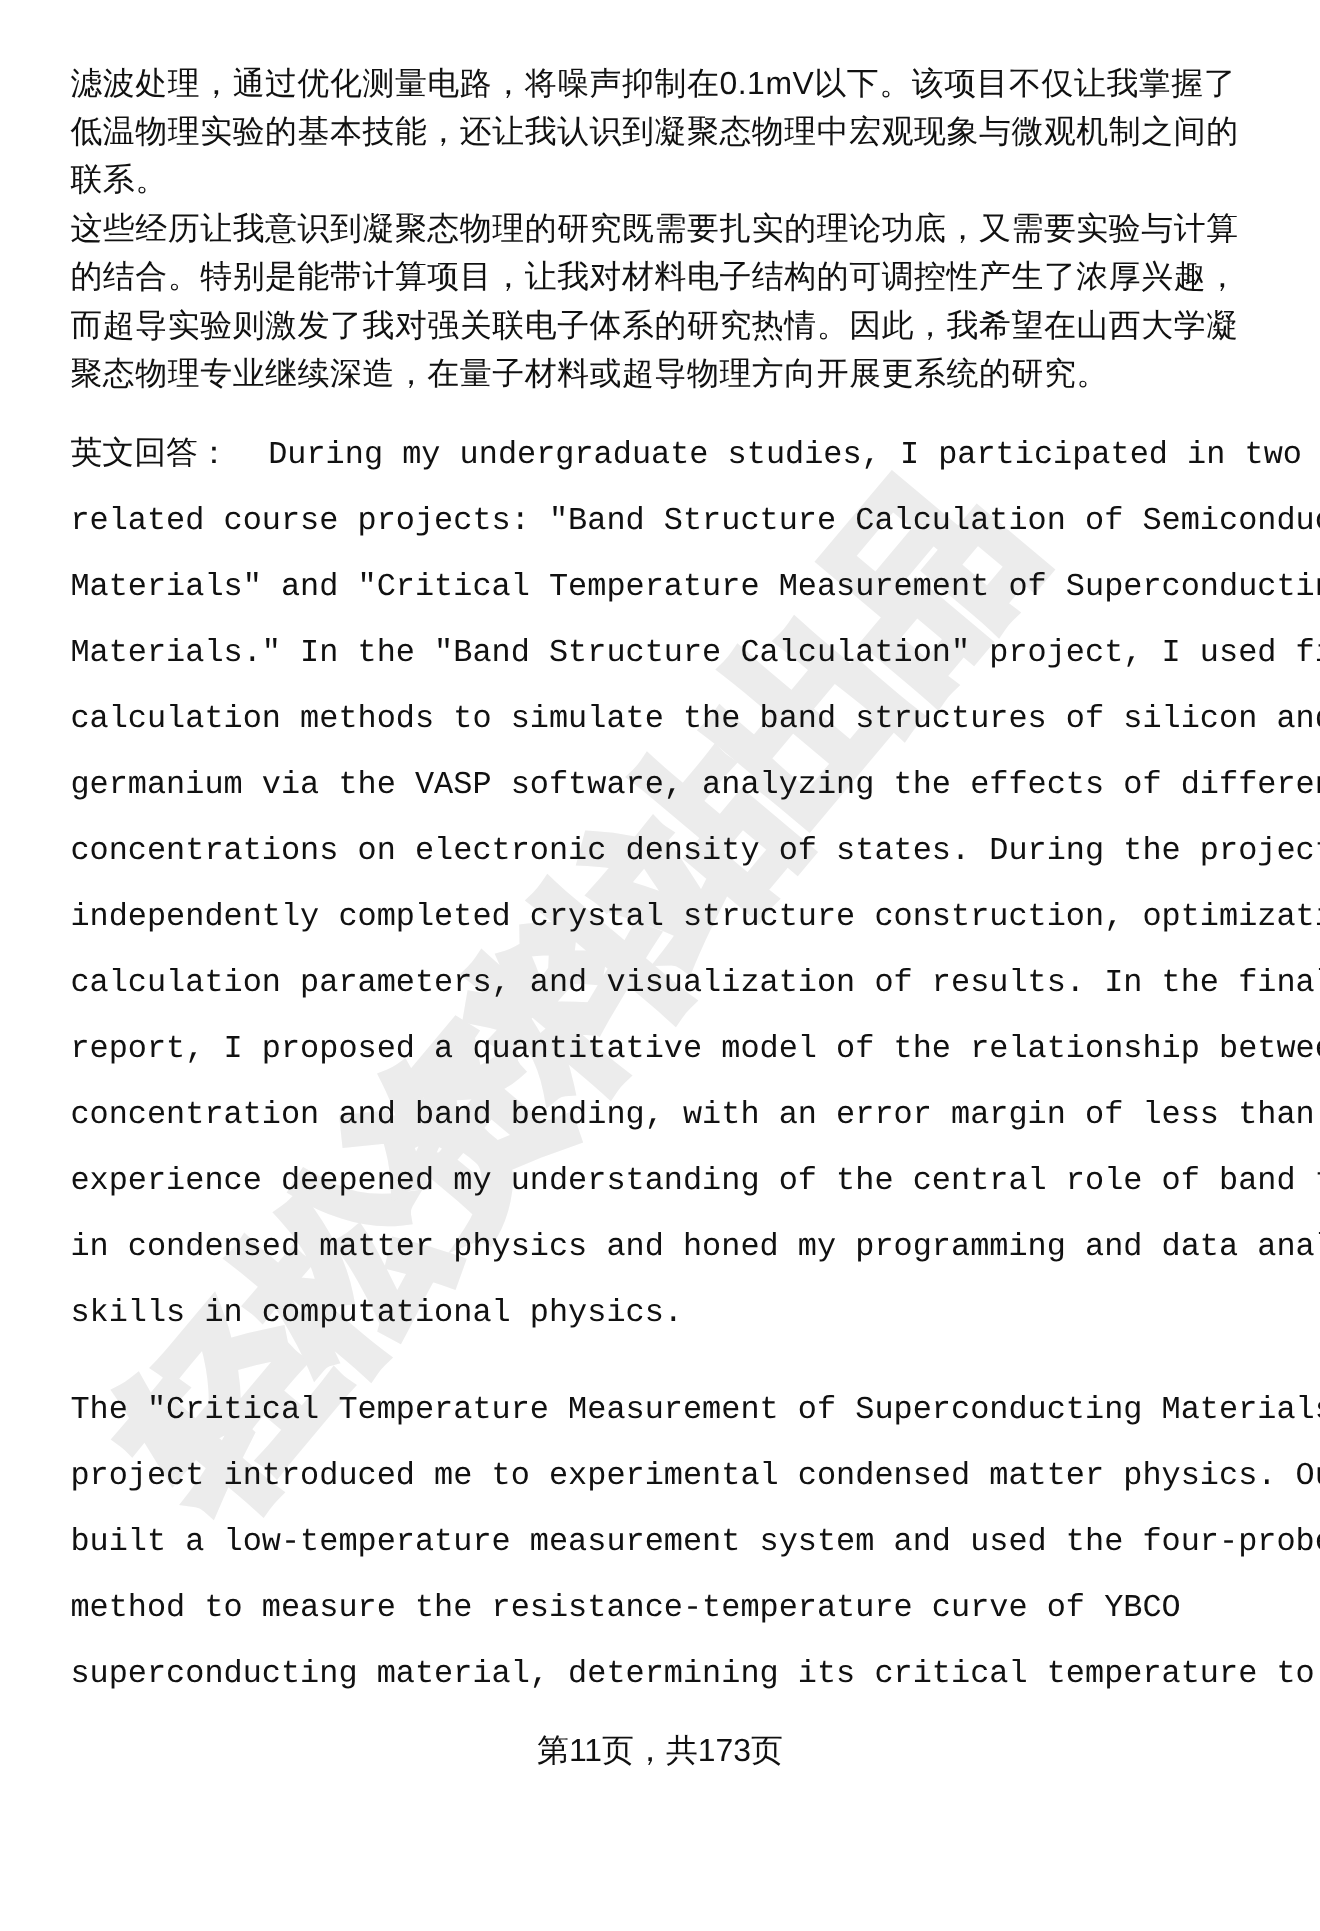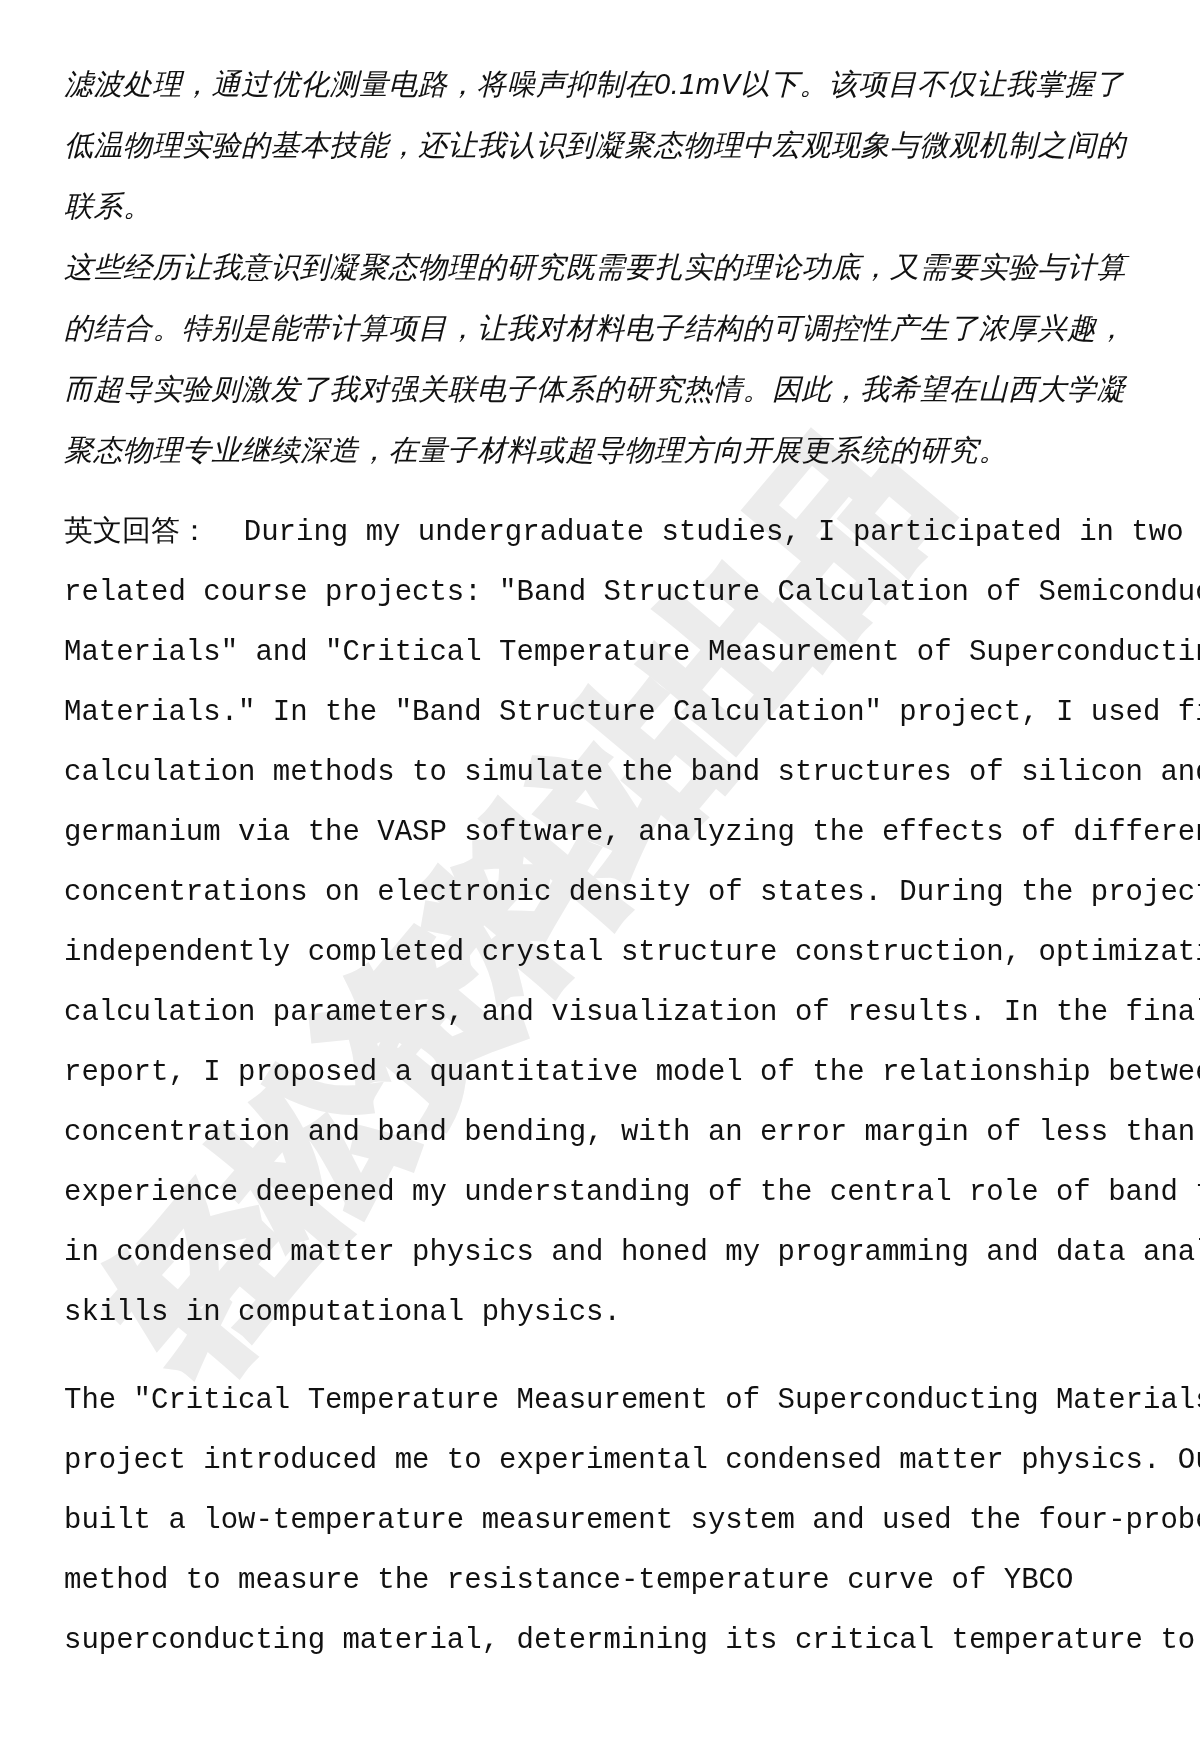--- a/index.html
+++ b/index.html
@@ -28,23 +28,22 @@
     position: relative;
     z-index: 1;
     padding: 54px 64px 0 64px;
   }
   .para {
     margin: 0;
     white-space: pre;
     font-size: 29px;
   }
   .cn {
-    line-height: 61px;
+    line-height: 44px;
     letter-spacing: 0.5px;
-    font-style: italic;
   }
   .en {
     line-height: 60px;
     font-family: Liberation Mono, monospace;
   }
   .en-first {
     margin-top: 22px;
   }
   .en-second {
     margin-top: 28px;
@@ -88,14 +87,15 @@
 experience deepened my understanding of the central role of band theory
 in condensed matter physics and honed my programming and data analysis
 skills in computational physics.</p>
 
   <p class="para en en-second">The "Critical Temperature Measurement of Superconducting Materials"
 project introduced me to experimental condensed matter physics. Our team
 built a low-temperature measurement system and used the four-probe
 method to measure the resistance-temperature curve of YBCO
 superconducting material, determining its critical temperature to be</p>
 
+  <div class="page-footer">第11页，共173页</div>
 
 </div>
 
 </body></html>

